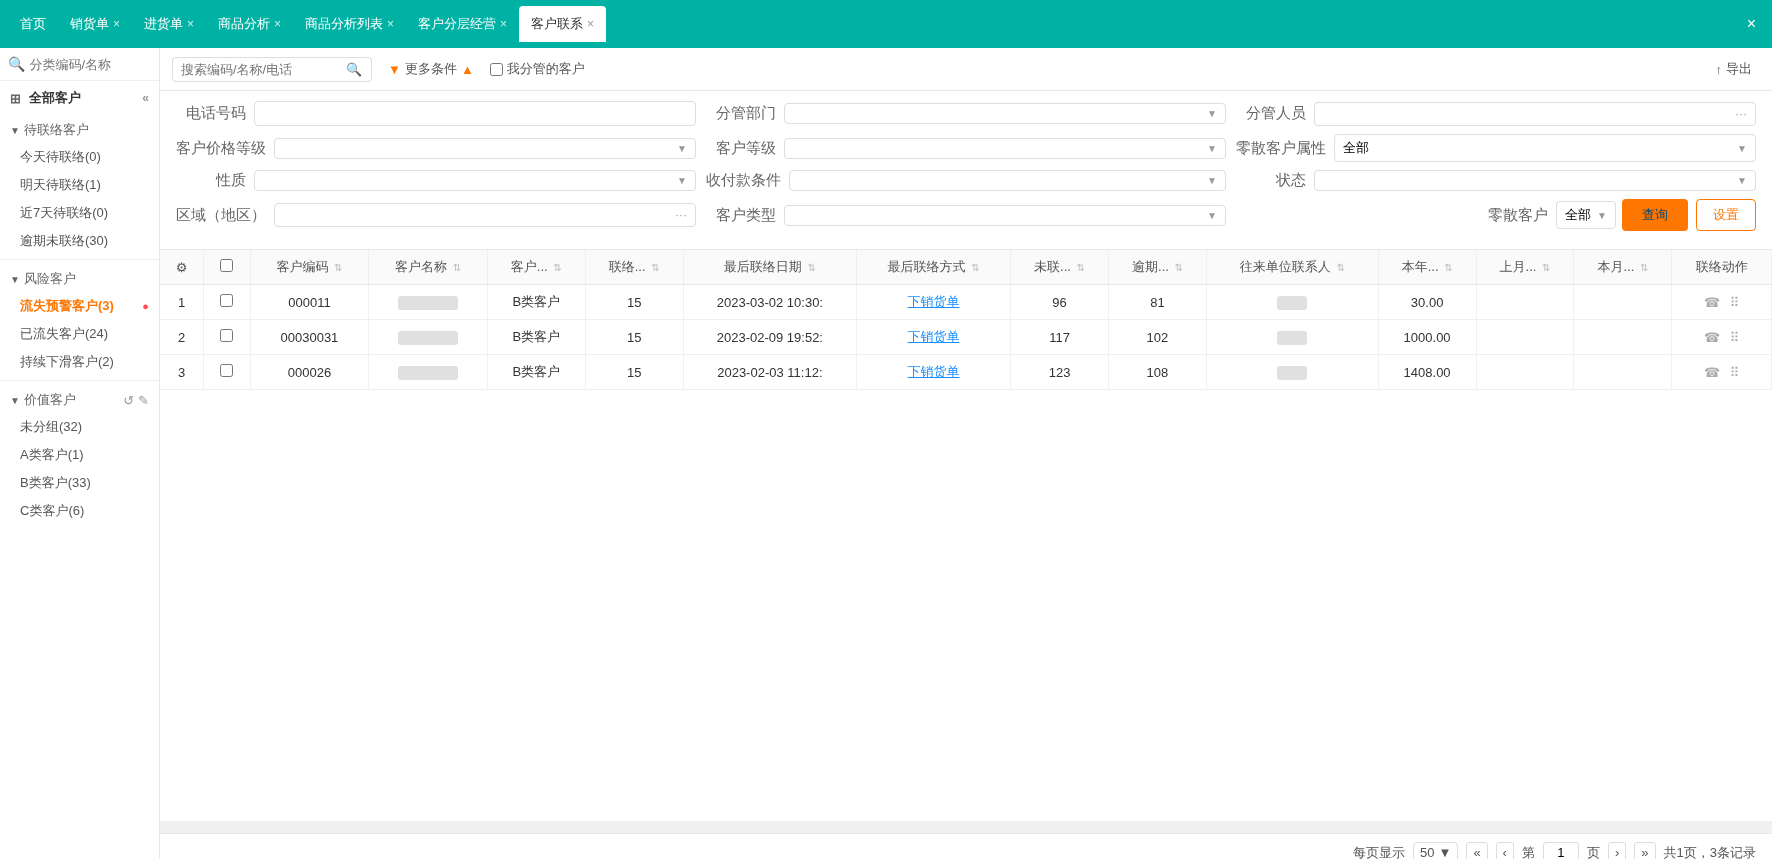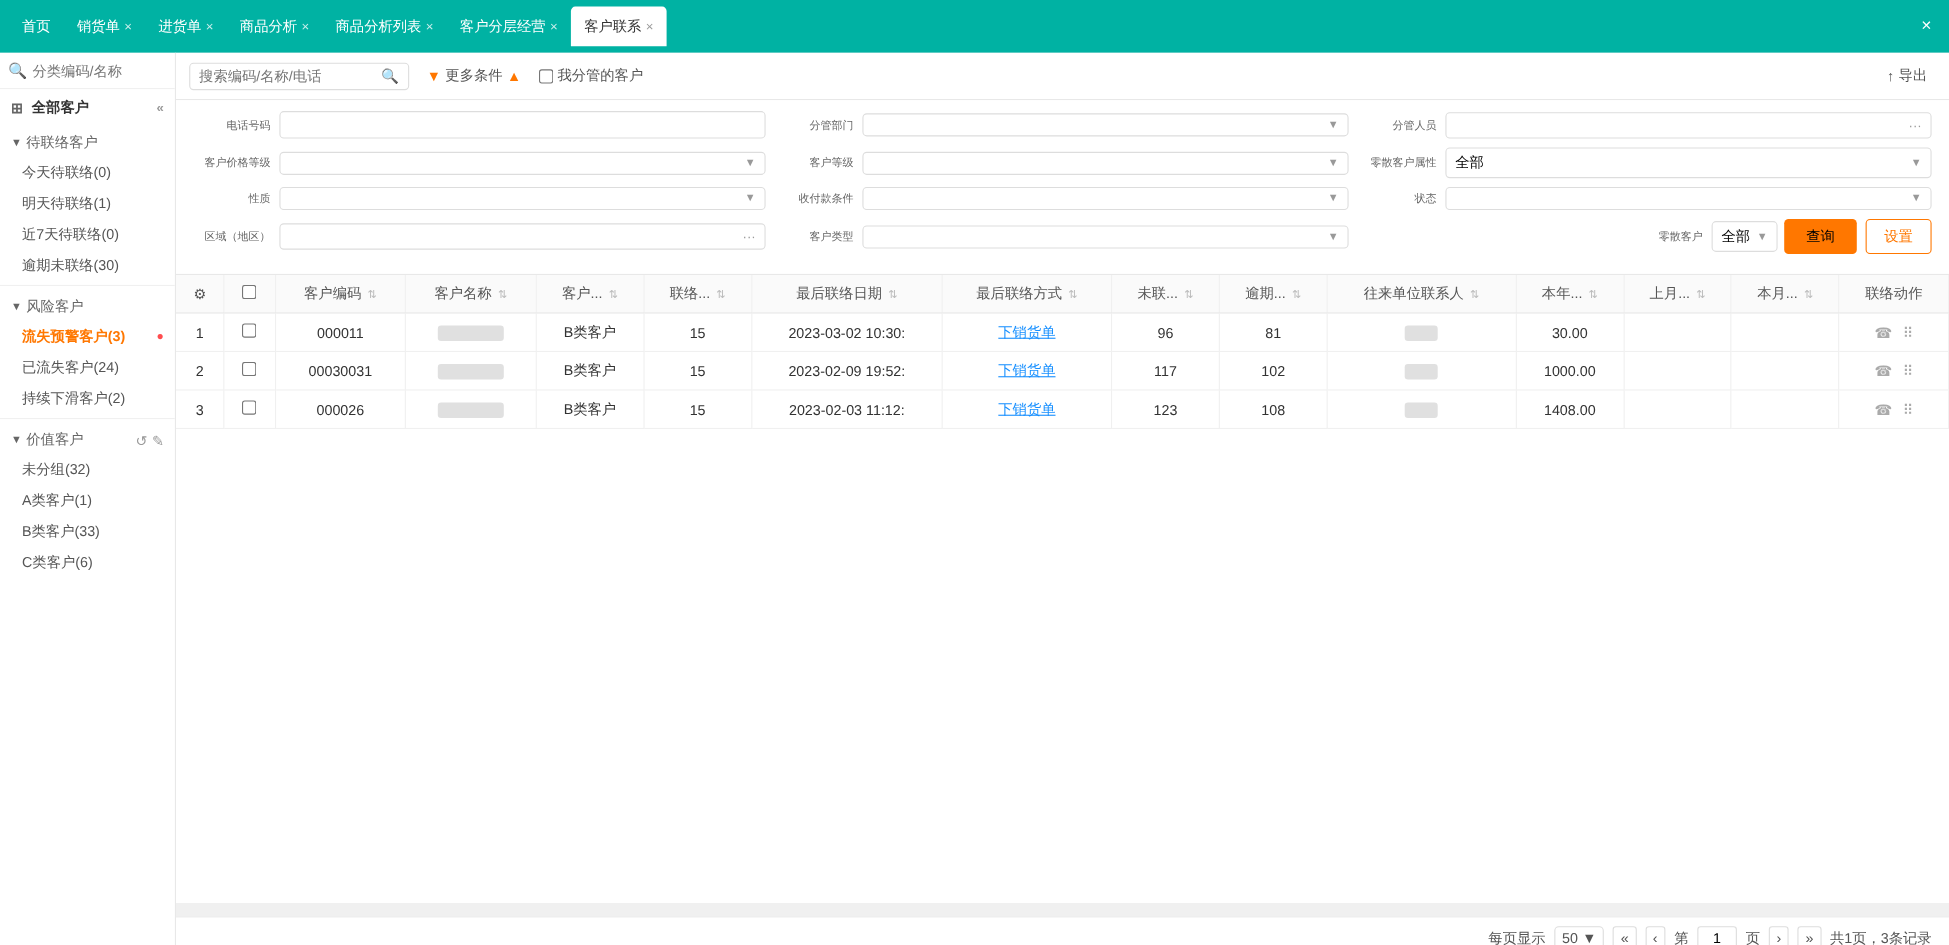--- a/index.html
+++ b/index.html
@@ -191,21 +191,21 @@
       margin-bottom: 8px;
     }
     .filter-field {
       display: flex;
       align-items: center;
       gap: 8px;
     }
     .filter-label {
       color: #666;
       white-space: nowrap;
-      font-size: 10px;
+      font-size: 15px;
       min-width: 70px;
       text-align: right;
     }
     .filter-input {
       flex: 1;
       border: 1px solid #ddd;
       border-radius: 4px;
       padding: 4px 8px;
       font-size: 13px;
       outline: none;
@@ -232,21 +232,21 @@
       font-size: 12px;
     }
     .filter-panel-actions {
       display: flex;
       justify-content: flex-end;
       gap: 8px;
       padding-right: 0;
     }
     .btn-query {
       background: #ff7700;
-      color: #000000;
+      color: #0c4a6e;
       border: none;
       border-radius: 4px;
       padding: 6px 20px;
       cursor: pointer;
       font-size: 13px;
     }
     .btn-settings {
       background: white;
       color: #ff7700;
       border: 1px solid #ff7700;

